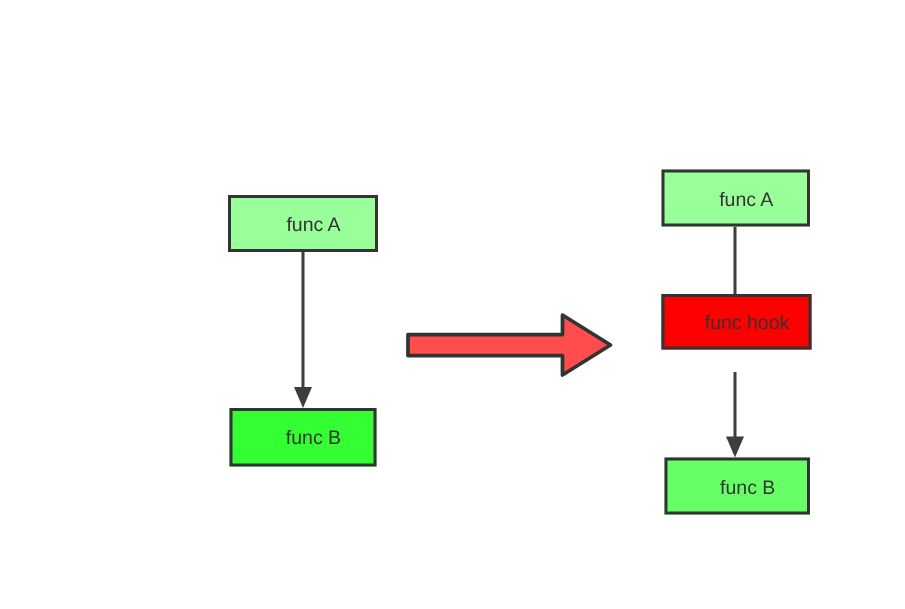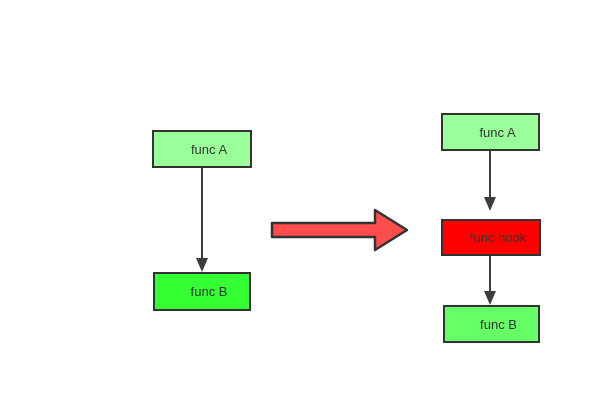--- a/index.html
+++ b/index.html
@@ -32,21 +32,21 @@
     text-align: center;
     padding-left: 14px;
   }
 
   
   .node-before-a { left: 152px; top: 130px; width: 100px; height: 38px; }
   .node-before-b { left: 153px; top: 272px; width: 98px;  height: 39px; }
 
   
   .node-after-a    { left: 441px; top: 113px; width: 99px;  height: 38px; }
-  .node-after-hook { left: 441px; top: 219px; width: 100px; height: 37px; }
+  .node-after-hook { left: 441px; top: 196px; width: 100px; height: 37px; }
   .node-after-b    { left: 443px; top: 305px; width: 97px;  height: 38px; }
 </style>
 </head>
 <body>
 
 <div class="canvas" style="background: rgb(255, 255, 255);">
 
   <svg class="layer" width="603" height="406" viewBox="0 0 603 406">
 
     <g>

